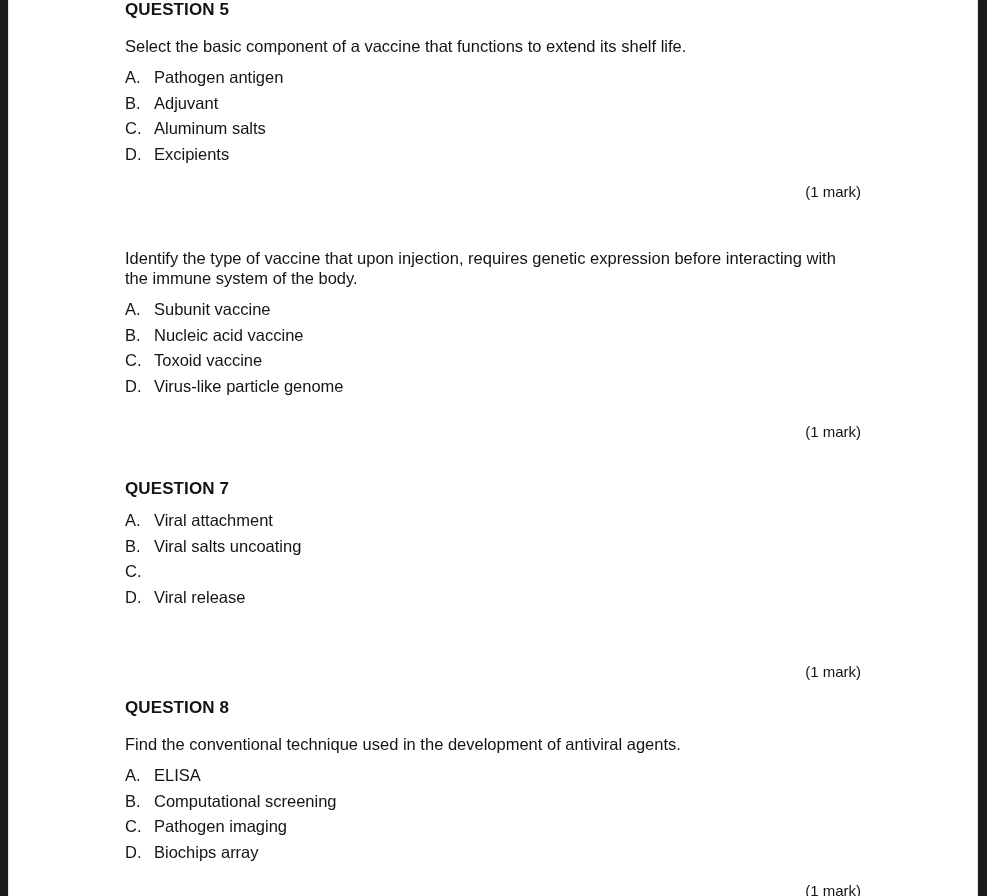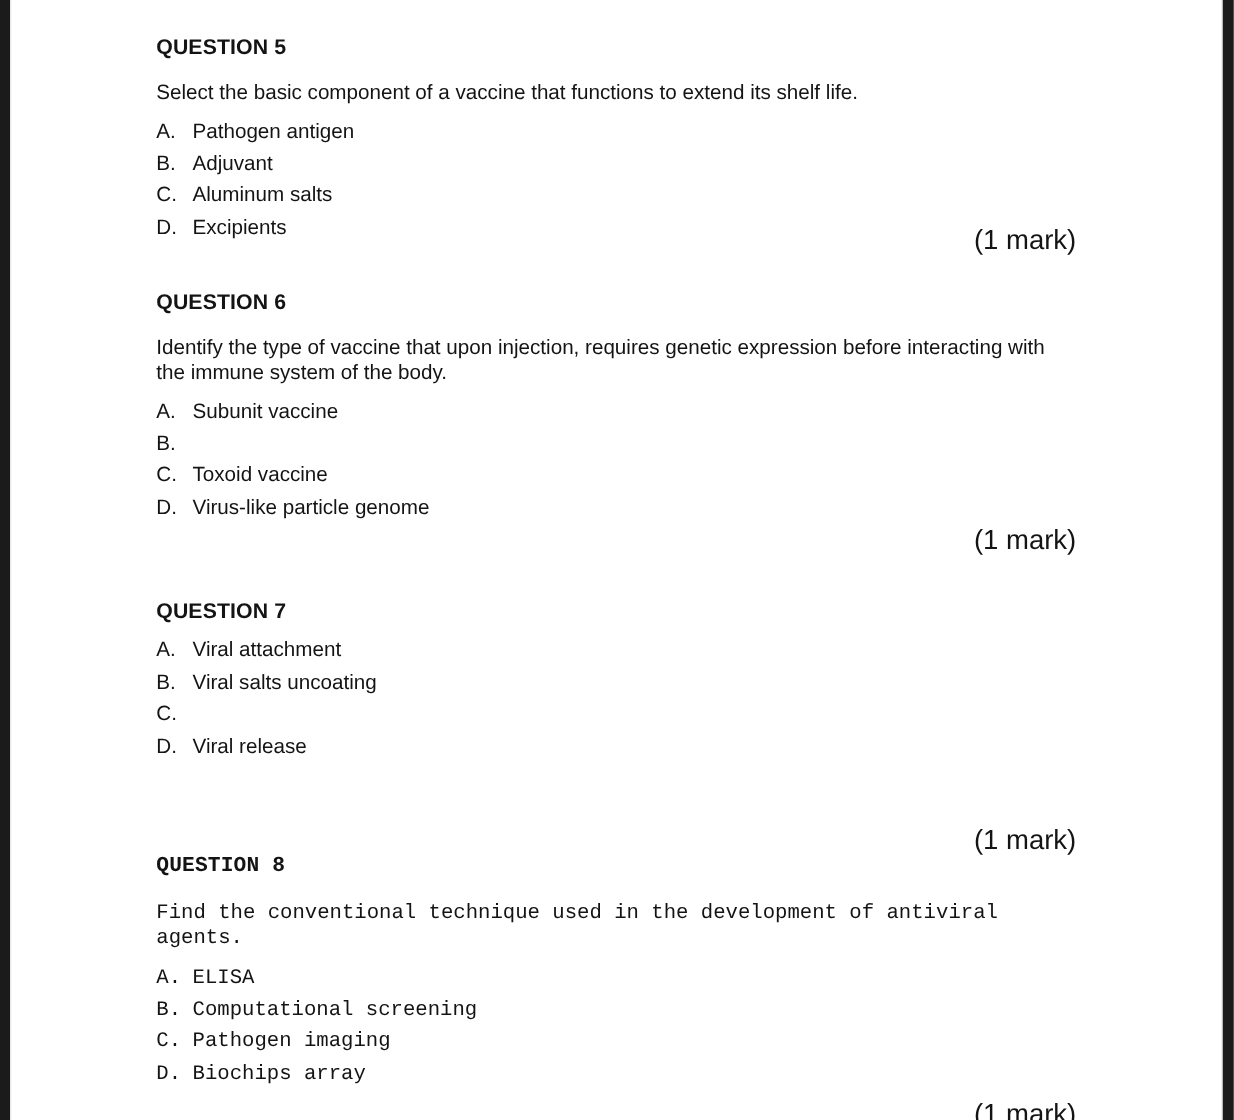--- a/index.html
+++ b/index.html
@@ -54,30 +54,30 @@
       display: flex;
       align-items: baseline;
     }
     .opt-letter {
       display: inline-block;
       width: 29px;
     }
     .mark {
       position: absolute;
       right: 117px;
-      font-size: 22px;
+      font-size: 15px;
       line-height: 20px;
     }
   </style>
 </head>
 <body>
 
 <div class="page">
 
-  <section class="question" style="top:28px;">
+  <section class="question" style="top:0;">
     <h2 class="q-title">QUESTION 5</h2>
     <p class="q-stem">Select the basic component of a vaccine that functions to extend its shelf life.</p>
     <ul class="options">
       <li class="option">
           <span class="opt-letter">A.</span>
           <span>Pathogen antigen</span>
         </li>
       <li class="option">
           <span class="opt-letter">B.</span>
           <span>Adjuvant</span>
@@ -88,29 +88,29 @@
         </li>
       <li class="option">
           <span class="opt-letter">D.</span>
           <span>Excipients</span>
         </li>
     </ul>
   </section>
   <div class="mark" style="top:182px;">(1 mark)</div>
 
   <section class="question" style="top:232px;">
-    <h2 class="q-title">QUESTION 6</h2>
     <p class="q-stem">Identify the type of vaccine that upon injection, requires genetic expression before interacting with the immune system of the body.</p>
     <ul class="options">
       <li class="option">
           <span class="opt-letter">A.</span>
           <span>Subunit vaccine</span>
         </li>
       <li class="option">
           <span class="opt-letter">B.</span>
+          <span>Nucleic acid vaccine</span>
         </li>
       <li class="option">
           <span class="opt-letter">C.</span>
           <span>Toxoid vaccine</span>
         </li>
       <li class="option">
           <span class="opt-letter">D.</span>
           <span>Virus-like particle genome</span>
         </li>
     </ul>
@@ -132,21 +132,21 @@
           <span class="opt-letter">C.</span>
         </li>
       <li class="option">
           <span class="opt-letter">D.</span>
           <span>Viral release</span>
         </li>
     </ul>
   </section>
   <div class="mark" style="top:662px;">(1 mark)</div>
 
-  <section class="question" style="top:684px;font-family:Liberation Mono, monospace;">
+  <section class="question" style="top:698px;">
     <h2 class="q-title">QUESTION 8</h2>
     <p class="q-stem">Find the conventional technique used in the development of antiviral agents.</p>
     <ul class="options">
       <li class="option">
           <span class="opt-letter">A.</span>
           <span>ELISA</span>
         </li>
       <li class="option">
           <span class="opt-letter">B.</span>
           <span>Computational screening</span>

